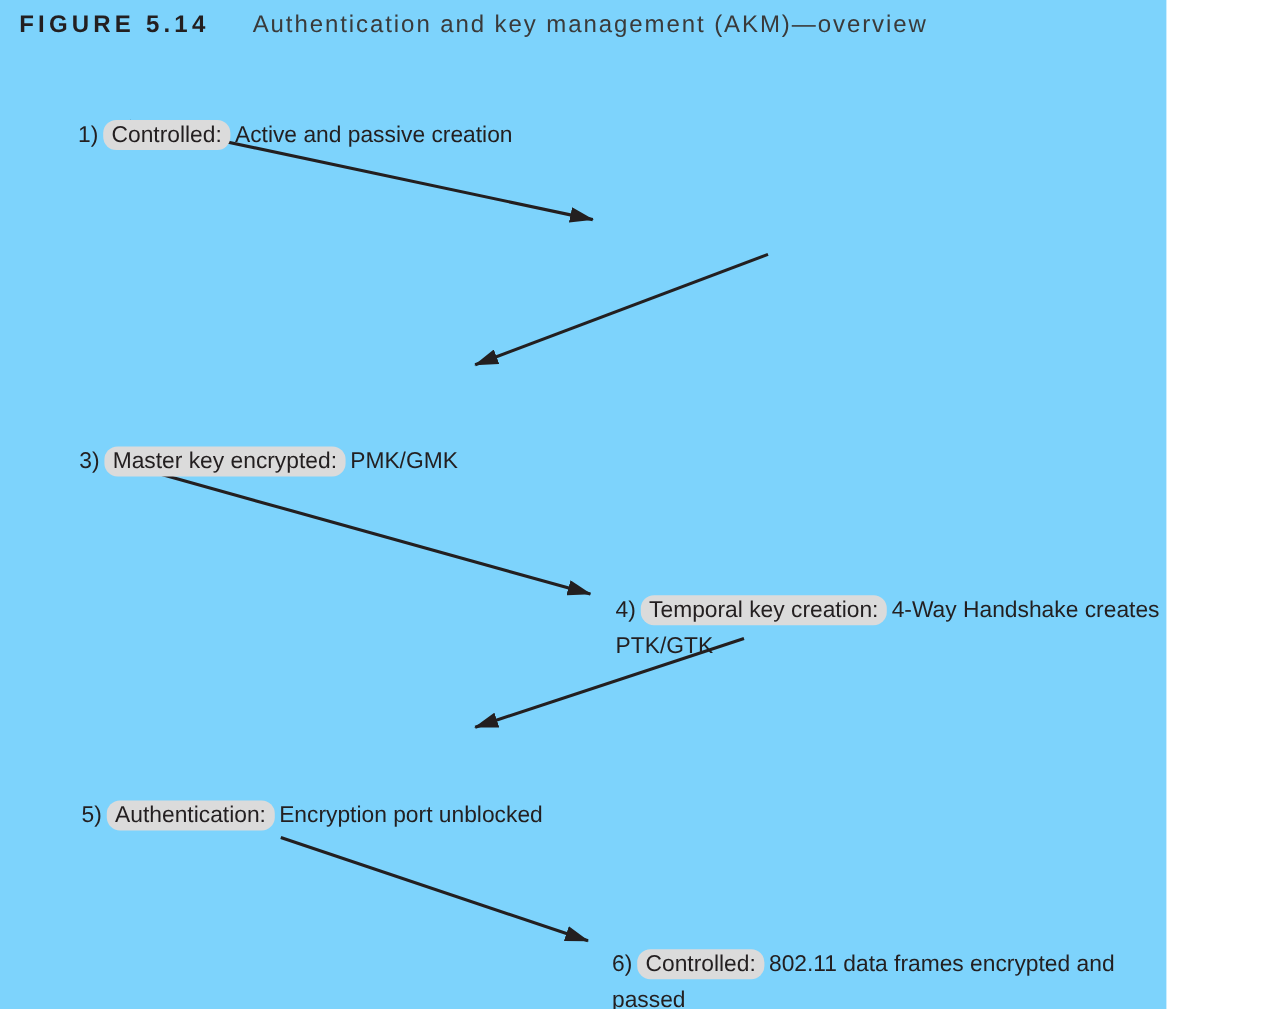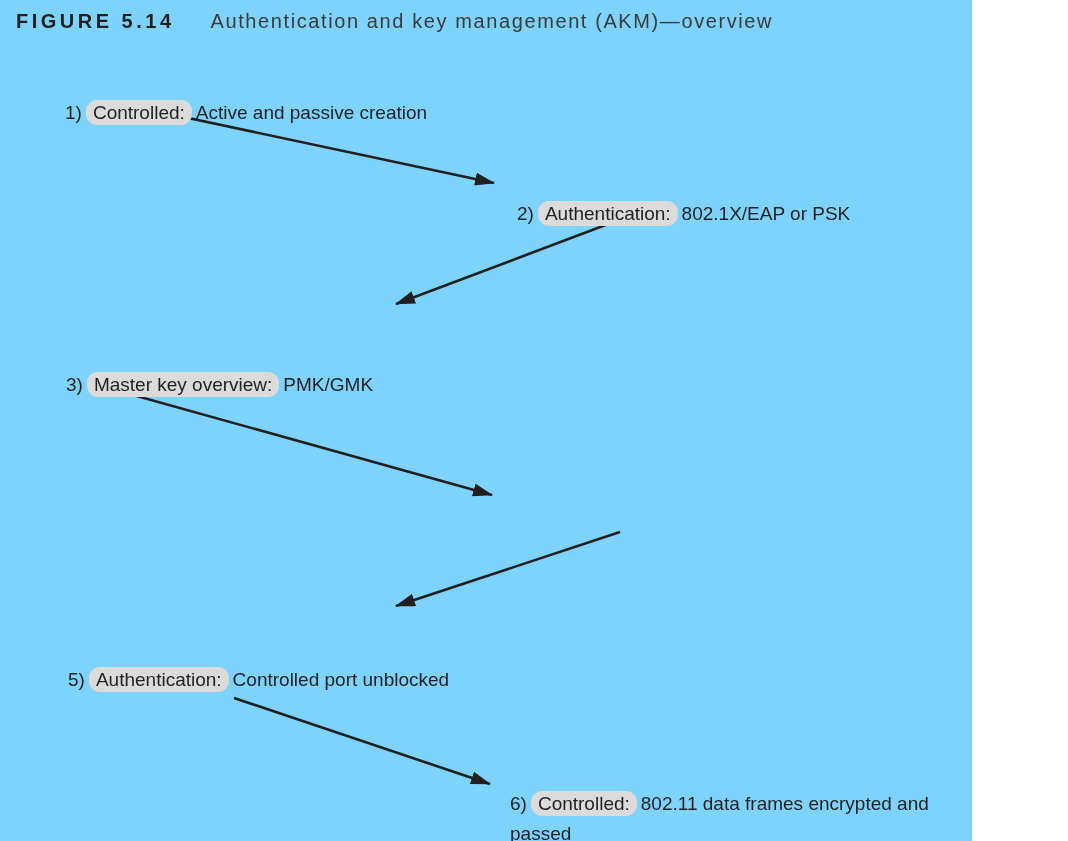--- a/index.html
+++ b/index.html
@@ -82,31 +82,32 @@
     <line class="arrow-line" x1="640" y1="212" x2="396" y2="304" marker-end="url(#ah)"></line>
     <line class="arrow-line" x1="108" y1="388" x2="492" y2="495" marker-end="url(#ah)"></line>
     <line class="arrow-line" x1="620" y1="532" x2="396" y2="606" marker-end="url(#ah)"></line>
     <line class="arrow-line" x1="234" y1="698" x2="490" y2="784" marker-end="url(#ah)"></line>
   </svg>
 
   <div class="step" style="left:65px;  top:68px;">
     <span class="num">1)</span><span class="pill">Controlled:</span><span class="rest">Active and passive creation</span>
   </div>
 
-  <div class="step" style="left:517px; top:169px;">
-    <span class="num">2)</span><span class="pill">Authentication:</span><span class="rest">802.1X/EAP or PSK</span>
+
+  <div class="step" style="left:66px;  top:340px;">
+    <span class="num">3)</span><span class="pill">Master key encrypted:</span><span class="rest">PMK/GMK</span>
   </div>
 
-  <div class="step" style="left:66px;  top:340px;">
-    <span class="num">3)</span><span class="pill">Master key overview:</span><span class="rest">PMK/GMK</span>
+  <div class="step" style="left:513px; top:464px;">
+    <span class="num">4)</span><span class="pill">Temporal key creation:</span><span class="rest">4-Way Handshake creates
+PTK/GTK</span>
   </div>
 
-
   <div class="step" style="left:68px;  top:635px;">
-    <span class="num">5)</span><span class="pill">Authentication:</span><span class="rest">Controlled port unblocked</span>
+    <span class="num">5)</span><span class="pill">Authentication:</span><span class="rest">Encryption port unblocked</span>
   </div>
 
   <div class="step" style="left:510px; top:759px;">
     <span class="num">6)</span><span class="pill">Controlled:</span><span class="rest">802.11 data frames encrypted and passed
 through authenticator</span>
   </div>
 
 </div>
 
 </body></html>

